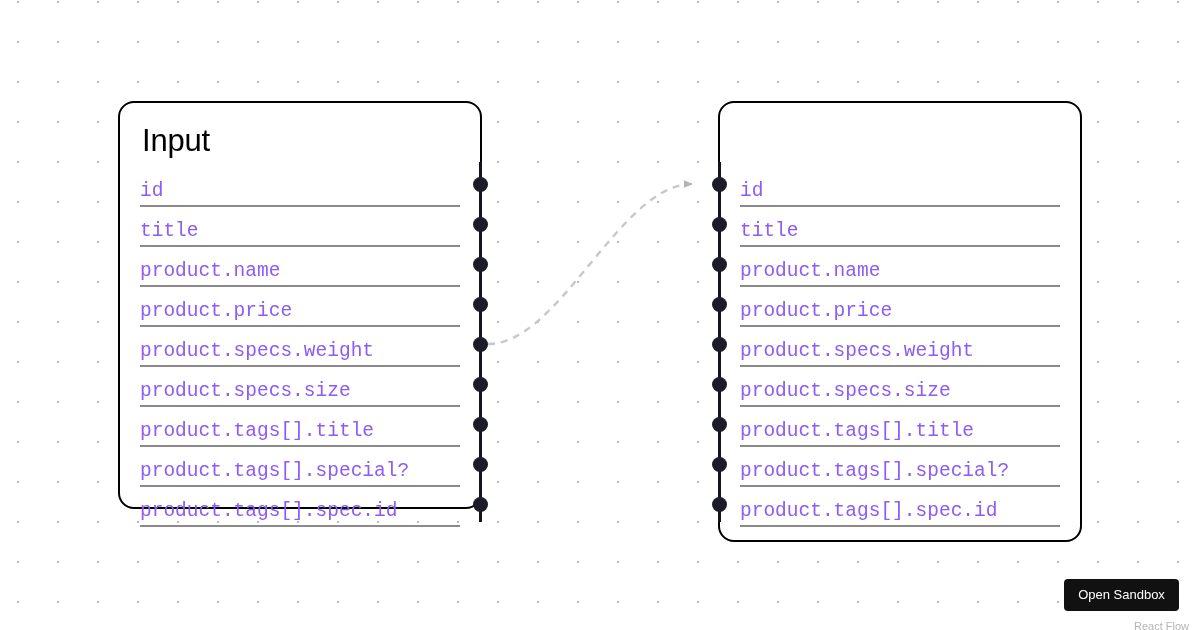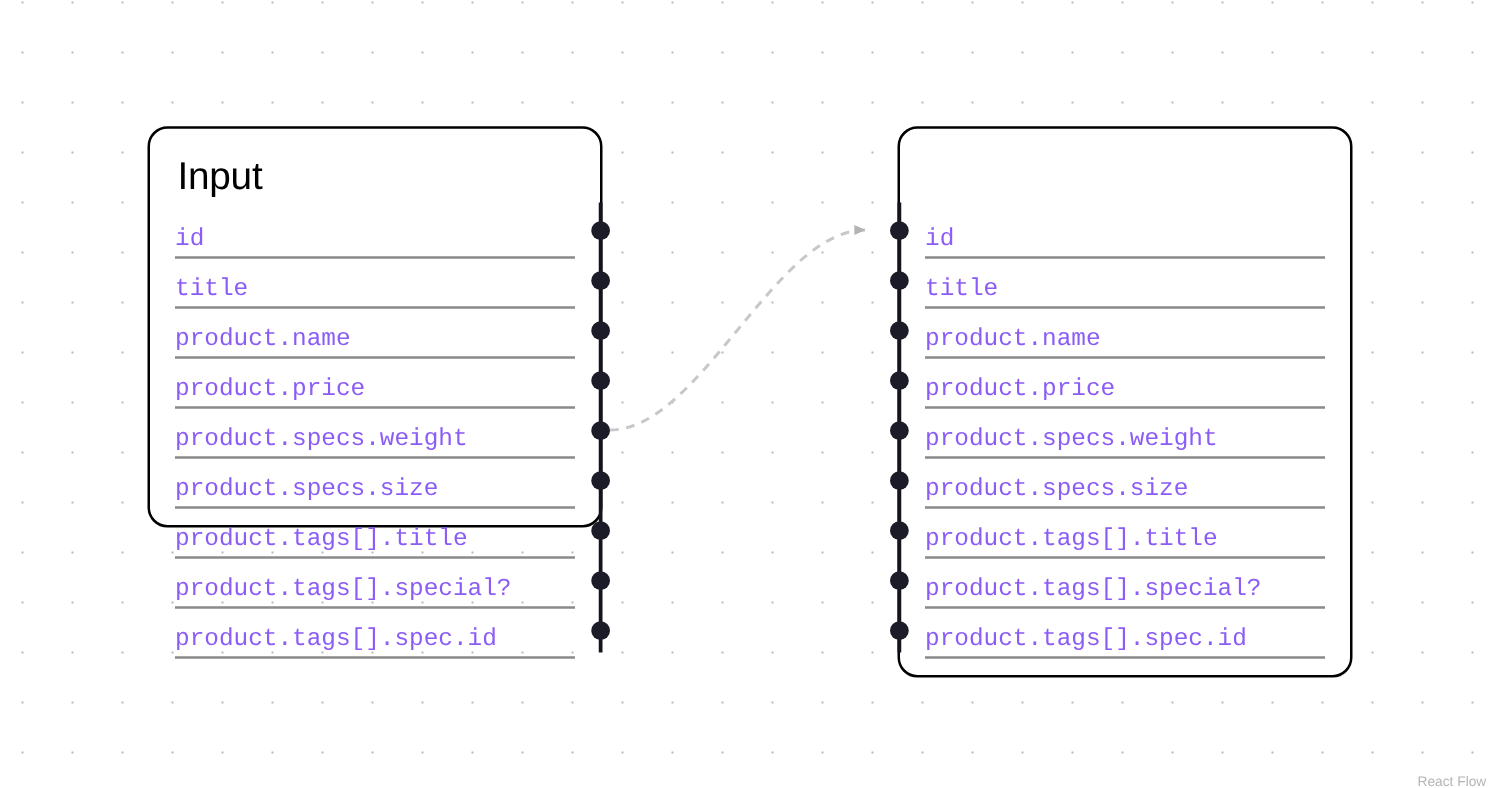--- a/index.html
+++ b/index.html
@@ -38,21 +38,21 @@
 
   
   .node {
     position: absolute;
     box-sizing: border-box;
     background: #ffffff;
     border: 2px solid #000000;
     border-radius: 16px;
     z-index: 3;
   }
-  #node-input  { left: 118px; top: 101px; width: 364px; height: 321px; }
+  #node-input  { left: 118px; top: 101px; width: 364px; height: 408px; }
   #node-output { left: 718px; top: 101px; width: 364px; height: 441px; }
 
   .node-title {
     position: absolute;
     top: 21px;
     font-size: 31px;
     line-height: 34px;
     font-weight: 400;
     color: #000000;
     letter-spacing: -0.2px;
@@ -258,15 +258,16 @@
   <div class="handle" style="left:712px; top:177px;"></div>
   <div class="handle" style="left:712px; top:217px;"></div>
   <div class="handle" style="left:712px; top:257px;"></div>
   <div class="handle" style="left:712px; top:297px;"></div>
   <div class="handle" style="left:712px; top:337px;"></div>
   <div class="handle" style="left:712px; top:377px;"></div>
   <div class="handle" style="left:712px; top:417px;"></div>
   <div class="handle" style="left:712px; top:457px;"></div>
   <div class="handle" style="left:712px; top:497px;"></div>
 
+  <button id="sandbox-btn">Open Sandbox</button>
   <div id="attribution">React Flow</div>
 
 </div>
 
 </body></html>

